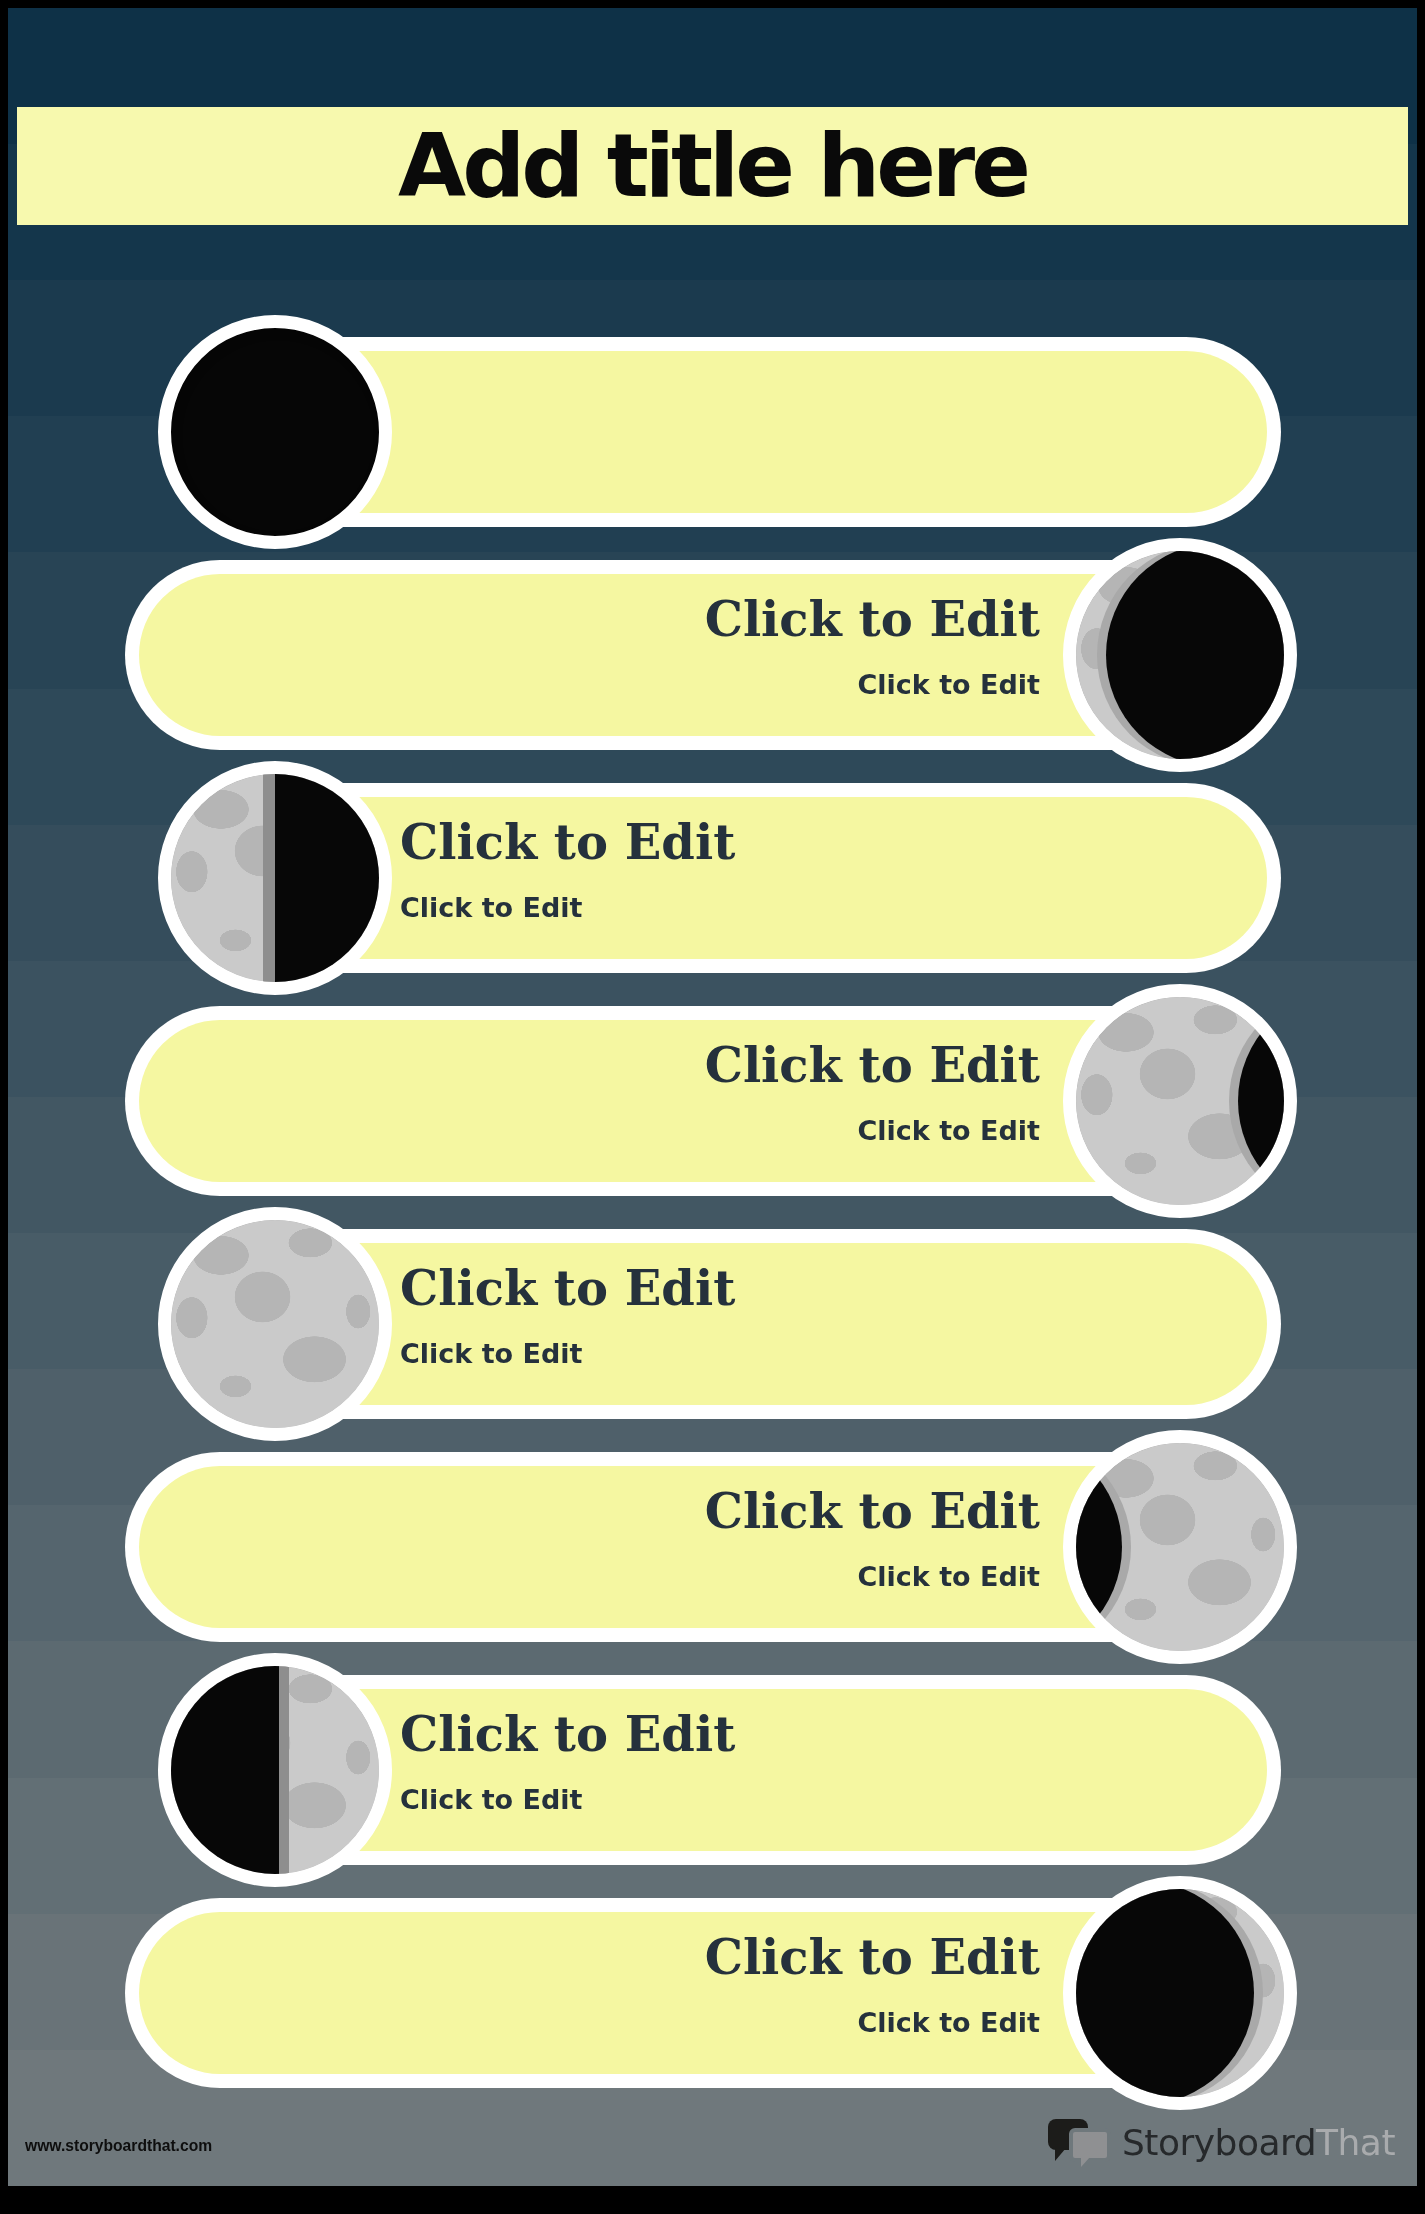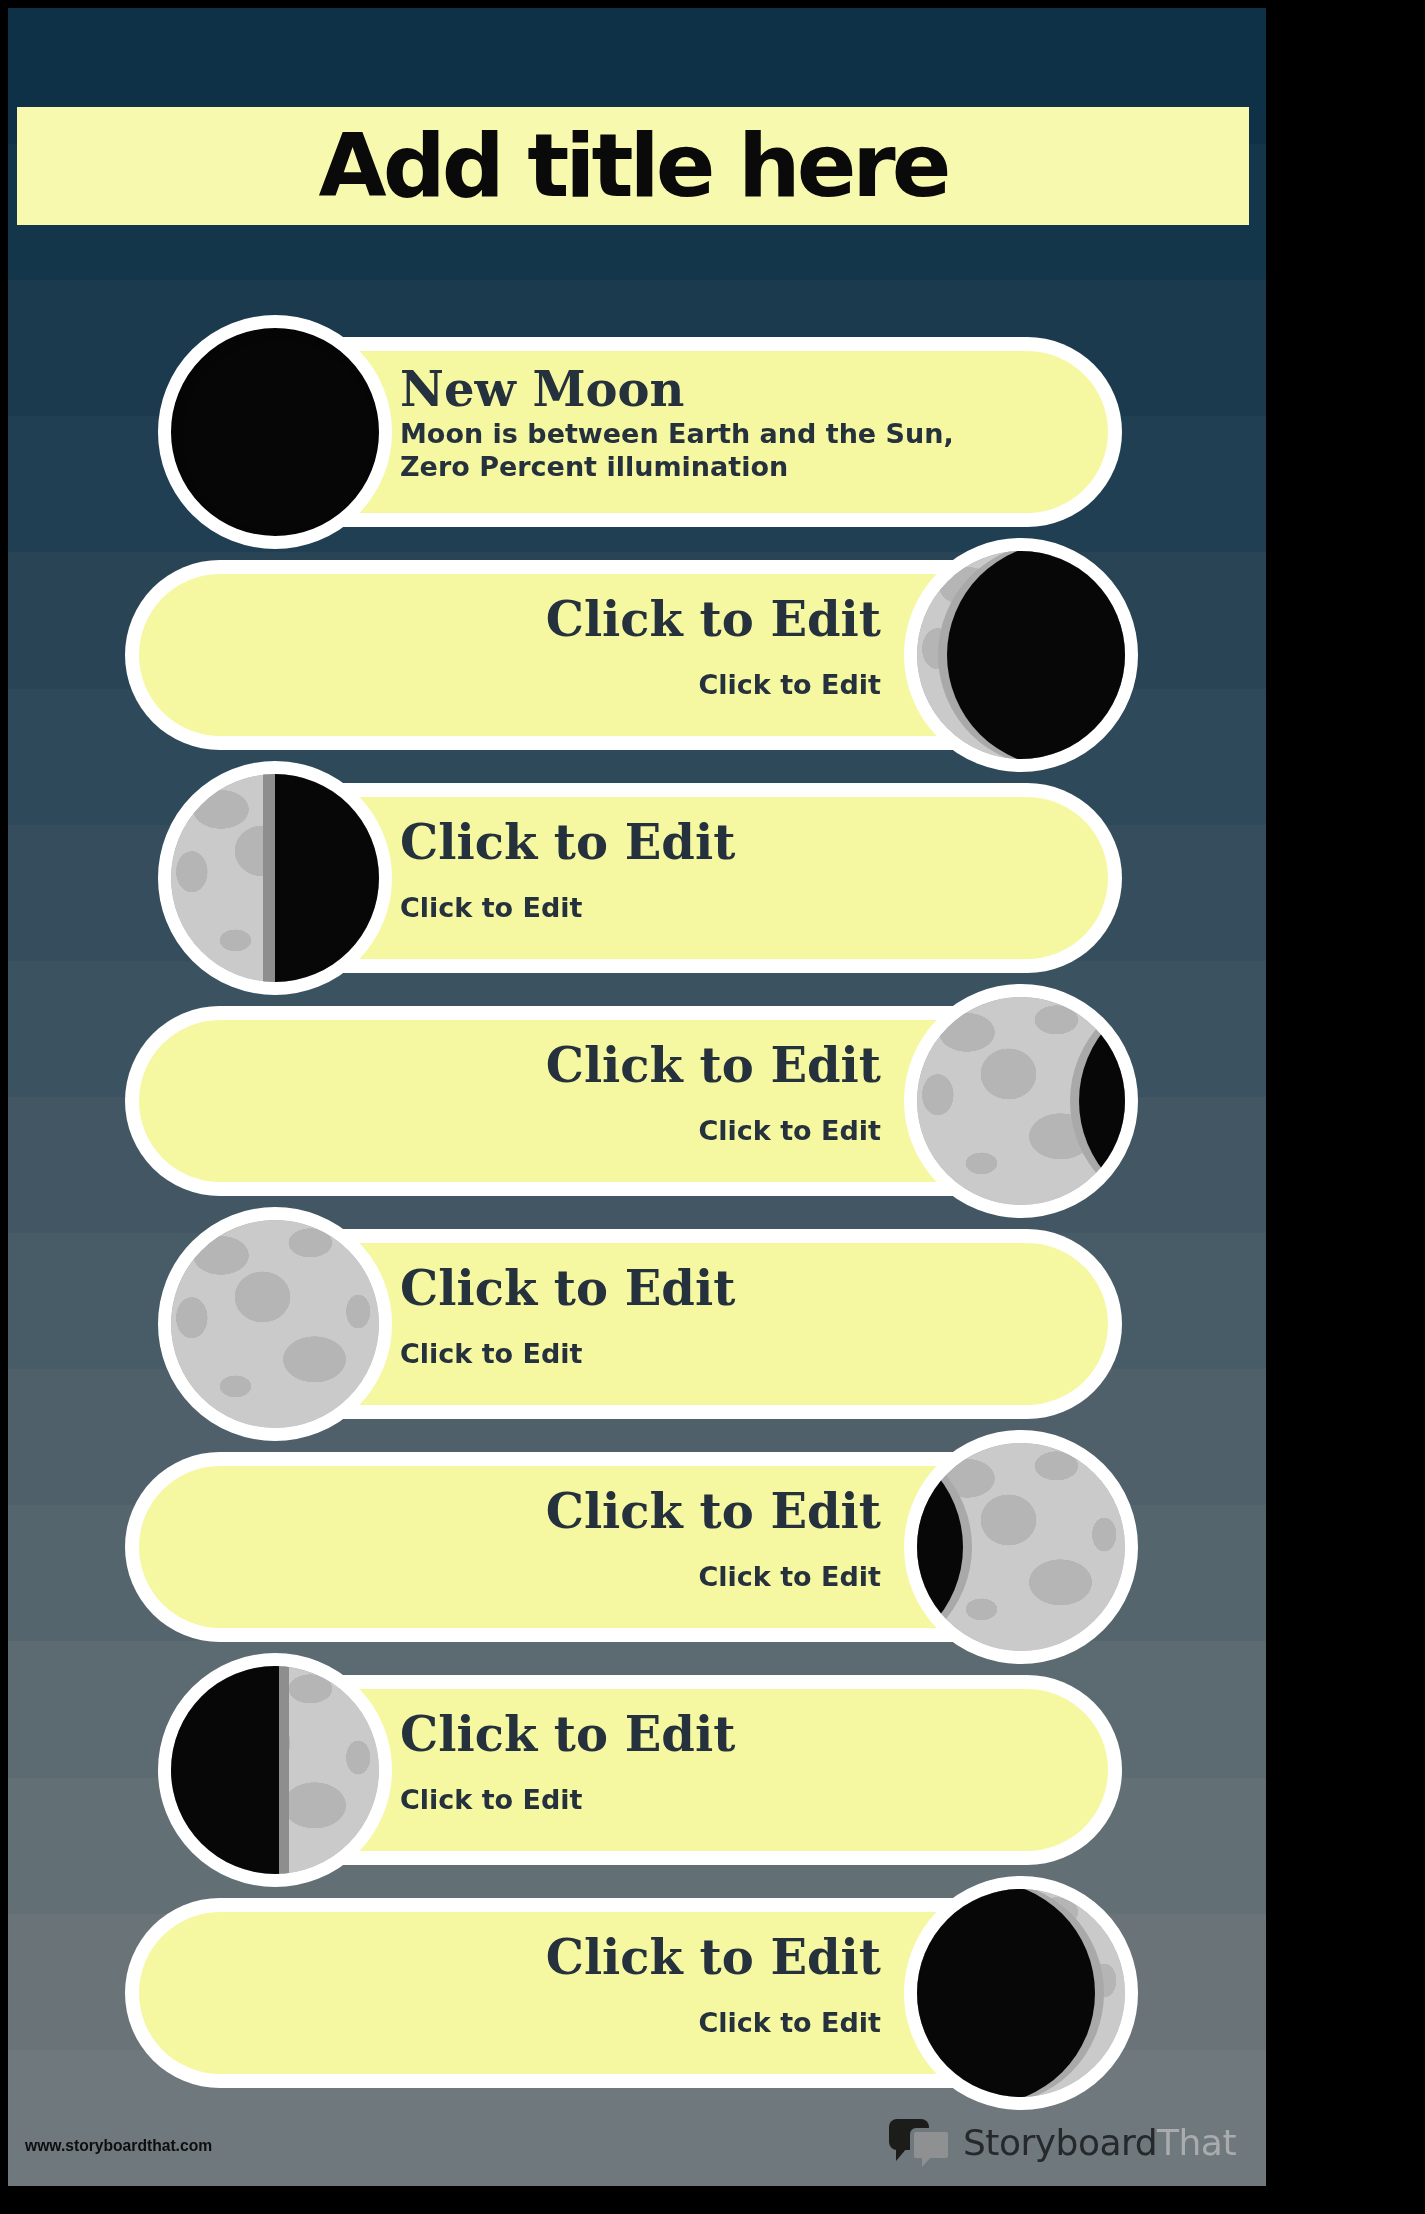--- a/index.html
+++ b/index.html
@@ -1,16 +1,16 @@
 <!DOCTYPE html>
 <html><head>
 <meta charset="utf-8">
 <style>
   html,body{margin:0;padding:0;background:#000;}
-  .poster{position:relative;width:1266px;height:2214px;background:#000;overflow:hidden;
+  .poster{position:relative;width:1425px;height:2214px;background:#000;overflow:hidden;
           font-family:"DejaVu Sans",sans-serif;}
   
   .canvas{position:absolute;left:8px;top:8px;width:1409px;height:2178px;
     background:linear-gradient(180deg,
       #0e3147 0% 6.25%,  #14364b 6.25% 12.5%, #1b3a4e 12.5% 18.75%, #213f52 18.75% 25%,
       #284455 25% 31.25%, #2e4959 31.25% 37.5%, #354d5c 37.5% 43.75%, #3b5260 43.75% 50%,
       #425763 50% 56.25%, #485c67 56.25% 62.5%, #4f606a 62.5% 68.75%, #55656e 68.75% 75%,
       #5c6a71 75% 81.25%, #626f75 81.25% 87.5%, #697378 87.5% 93.75%, #6f787c 93.75% 100%);}
   
   .banner{position:absolute;left:17px;right:17px;top:107px;height:118px;background:#f7f9ae;
@@ -74,25 +74,20 @@
   <div class="canvas"></div>
 
   <div class="banner">
     <div class="title">Add title here</div>
   </div>
 
   <div class="row left r1" style="top:315px">
     <div class="pill">
         <div class="pill-inner"></div>
       </div>
-    <div class="textblock">
-      <div class="row-heading">New Moon</div>
-      <div class="row-sub">Moon is between Earth and the Sun,
-Zero Percent illumination</div>
-    </div>
     <div class="moon phase-new"></div>
   </div>
 
   <div class="row right" style="top:538px">
     <div class="pill">
         <div class="pill-inner"></div>
       </div>
     <div class="textblock">
       <div class="row-heading">Click to Edit</div>
       <div class="row-sub">Click to Edit</div>

